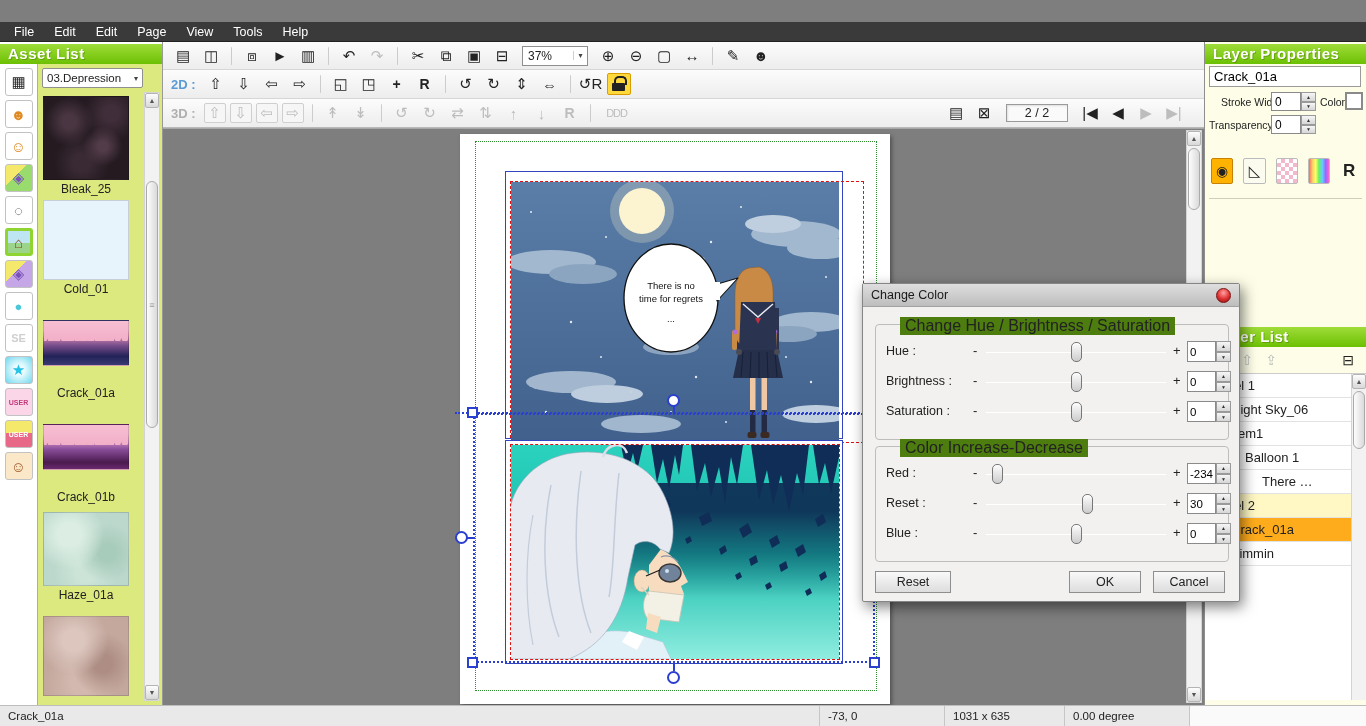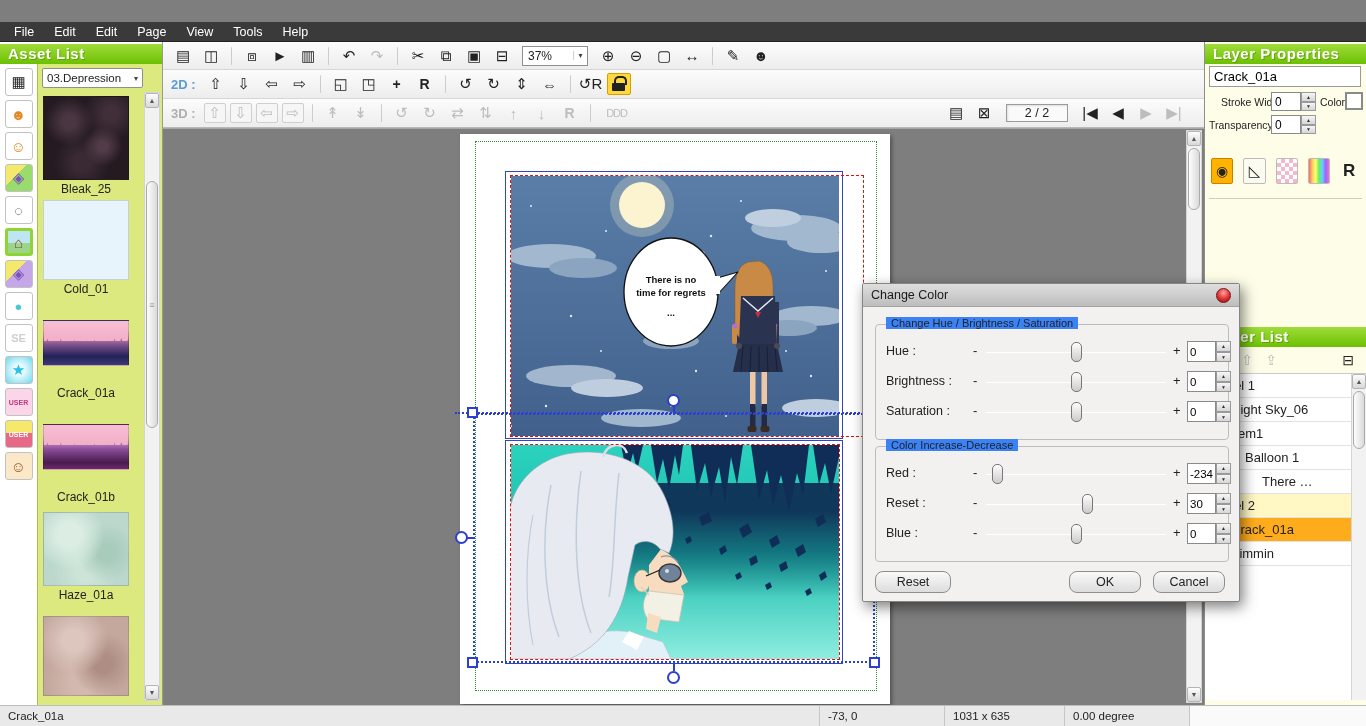--- a/index.html
+++ b/index.html
@@ -111,32 +111,32 @@
   .lrow.indent { padding-left:40px; }
   .lrow .aicon { font-weight:bold; font-size:14px; width:16px; text-align:center; }
   .lrow.textrow { padding-left:14px; }
   .lrow.textrow span[data-bind] { margin-left:22px; }
 
   
   .dlg { left:862px; top:283px; width:378px; height:319px; background:#F2F1EF; border:1px solid #858585; border-radius:2px; box-shadow:3px 5px 14px rgba(0,0,0,.5); z-index:50; }
   .dtitle { height:23px; background:linear-gradient(#DEDEDE,#BDBDBD); border-bottom:1px solid #A2A2A2; display:flex; align-items:center; padding:0 8px; font-size:12.5px; color:#1A1A1A; }
   .dclose { margin-left:auto; width:15px; height:15px; border-radius:50%; border:1px solid #7A1010; background:radial-gradient(circle at 50% 30%, #FFA0A0, #DE3030 55%, #8E1414); }
   .grp { position:absolute; left:12px; width:354px; height:116px; border:1px solid #BDBDBD; border-radius:4px; }
-  .glabel { position:absolute; top:-8px; left:10px; background:#3b82f6; padding:0 5px; font-size:11px; color:#222; }
+  .glabel { position:absolute; top:-8px; left:24px; background:#4d7c0f; padding:0 5px; font-size:16px; color:#222; }
   .srow { position:absolute; left:0; right:0; height:26px; }
   .slabel { position:absolute; left:10px; top:5px; font-size:12.5px; }
   .sminus { position:absolute; left:97px; top:4px; font-size:13px; }
   .strack { position:absolute; left:110px; top:0; width:180px; height:26px; }
   .strack .line { position:absolute; left:0; right:0; top:13px; height:1px; background:#9A9A9A; border-bottom:1px solid #FFF; }
   .shandle { position:absolute; top:3px; width:11px; height:20px; border:1px solid #777; border-radius:5px; background:linear-gradient(#FDFDFD,#CCC); box-shadow:inset 0 1px 0 #FFF; }
   .splus { position:absolute; left:297px; top:4px; font-size:13px; }
   .sspin { position:absolute; left:311px; top:2px; display:flex; }
   .sspin input { width:29px; height:21px; border:1px solid #8A8A8A; font-size:11.5px; padding:0 2px; font-family:"Liberation Sans",sans-serif; }
   .sspin .spbtns { height:21px; }
-  .btn { position:absolute; height:22px; background:linear-gradient(#F9F9F9,#DDD); border:1px solid #8E8E8E; border-radius:8px; font-size:12.5px; text-align:center; line-height:20px; }
+  .btn { position:absolute; height:22px; background:linear-gradient(#F9F9F9,#DDD); border:1px solid #8E8E8E; border-radius:0; font-size:12.5px; text-align:center; line-height:20px; }
 
   
   .status { left:0; top:705px; width:1366px; height:21px; background:#E9E9E9; border-top:1px solid #BDBDBD; display:flex; font-size:11.5px; align-items:center; }
   .sseg { border-right:1px solid #C6C6C6; padding:0 8px; height:100%; display:flex; align-items:center; }
 </style>
 </head>
 <body>
 
 <div id="app">
 
@@ -228,21 +228,21 @@
       </div>
     </div>
   </div>
 
   <div class="abs canvas">
     <div class="page">
       <div class="pmargin"></div>
     </div>
 
     <div class="pframe" style="left:342px; top:42px; width:338px; height:268px;"></div>
-    <div class="pimg" style="left:347px; top:46px; width:354px; height:262px;font-weight:bold;">
+    <div class="pimg" style="left:347px; top:52px; width:354px; height:262px;">
       <svg width="328" height="260" viewBox="0 0 328 260">
         <defs>
           <linearGradient id="sky" x1="0" y1="0" x2="0" y2="1">
             <stop offset="0" stop-color="#5A7EA8"></stop>
               <stop offset="1" stop-color="#41618C"></stop>
           </linearGradient>
         </defs>
         <rect width="328" height="260" fill="url(#sky)"></rect>
         <g fill="#FFF" opacity="0.85">
           <circle cx="20" cy="30" r="1"></circle>

